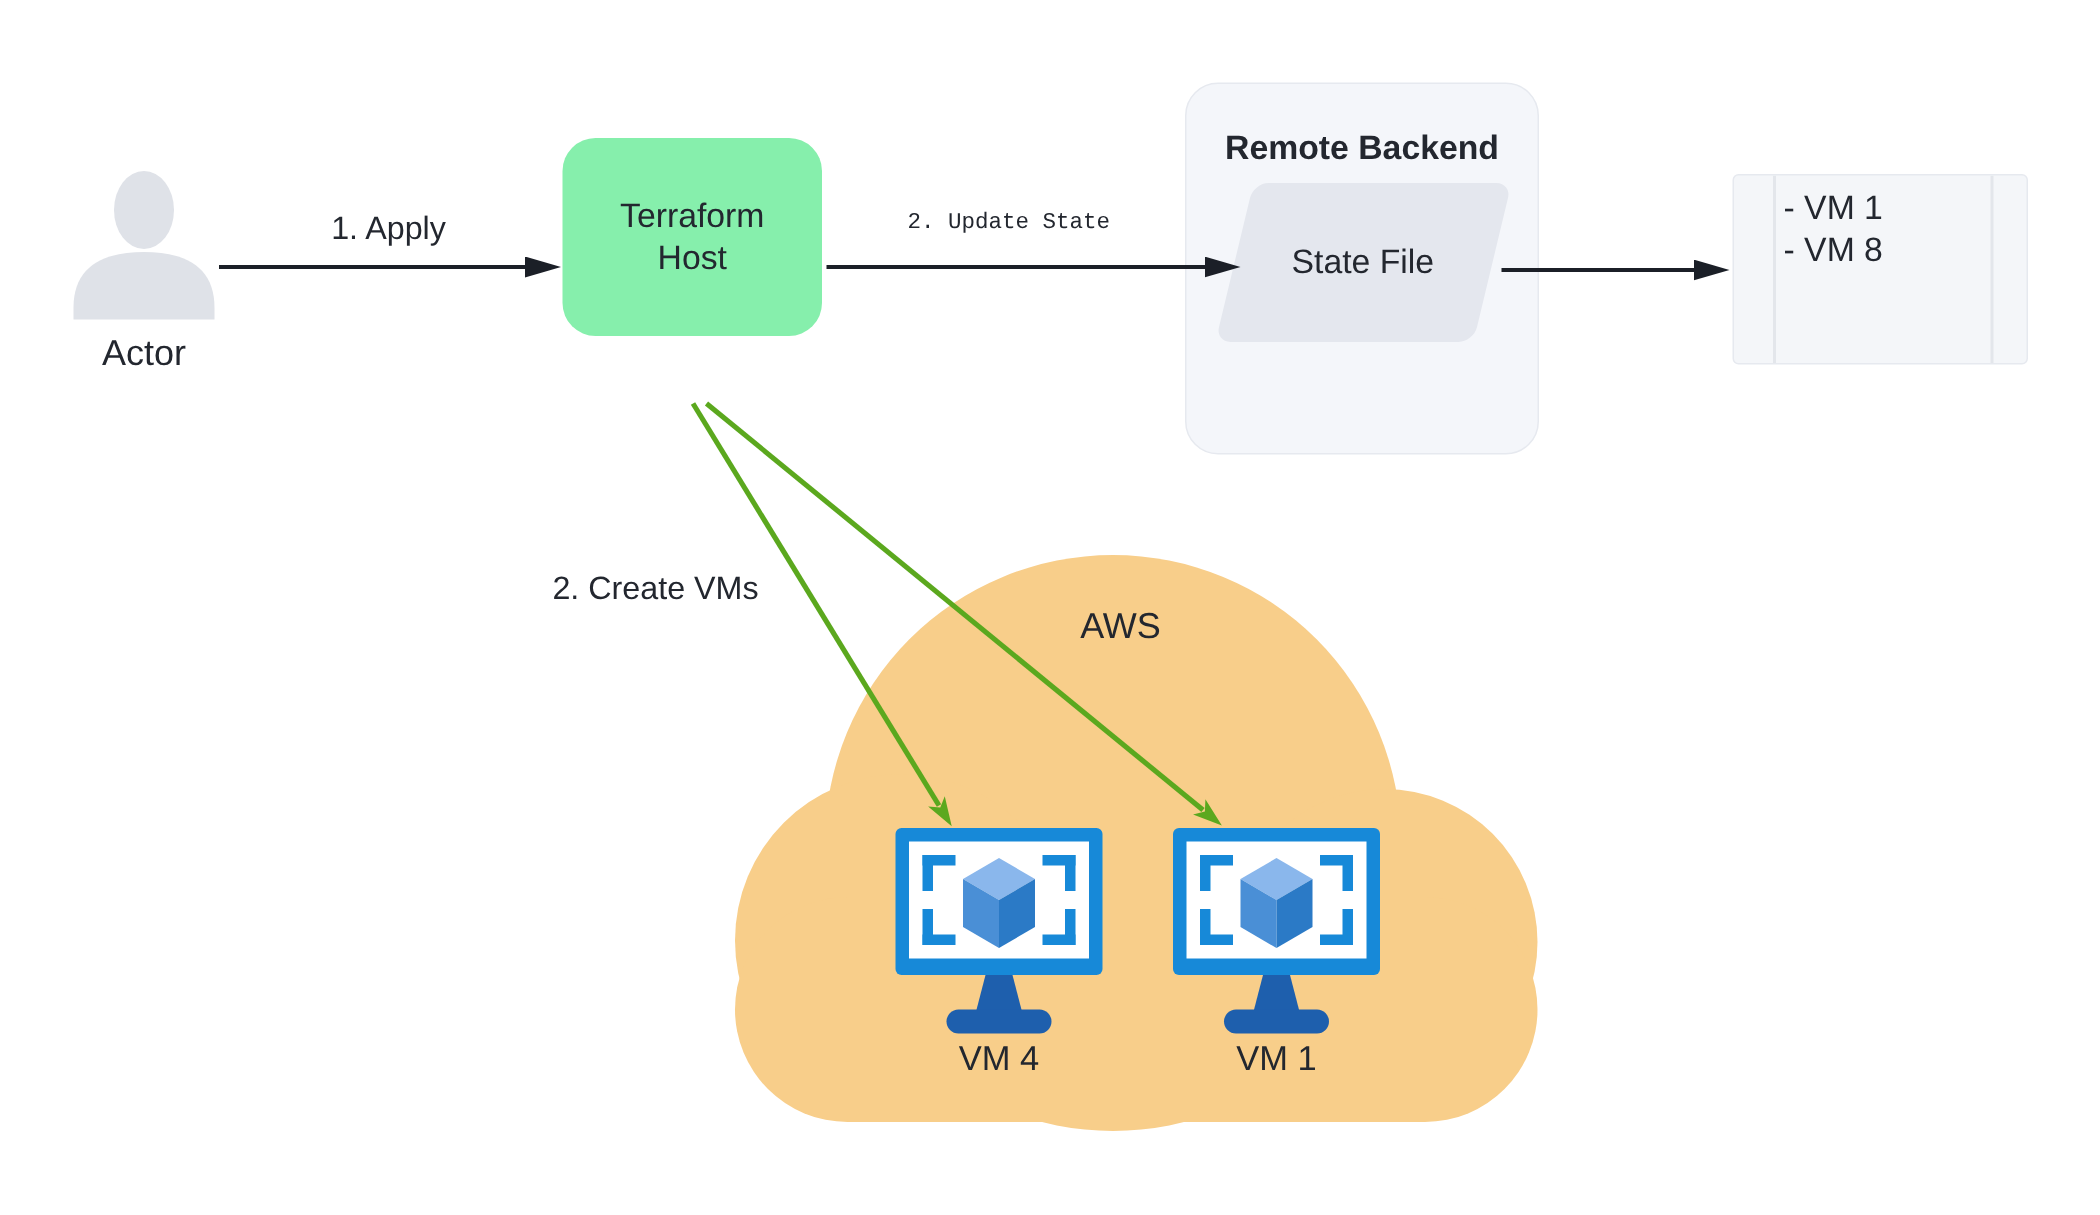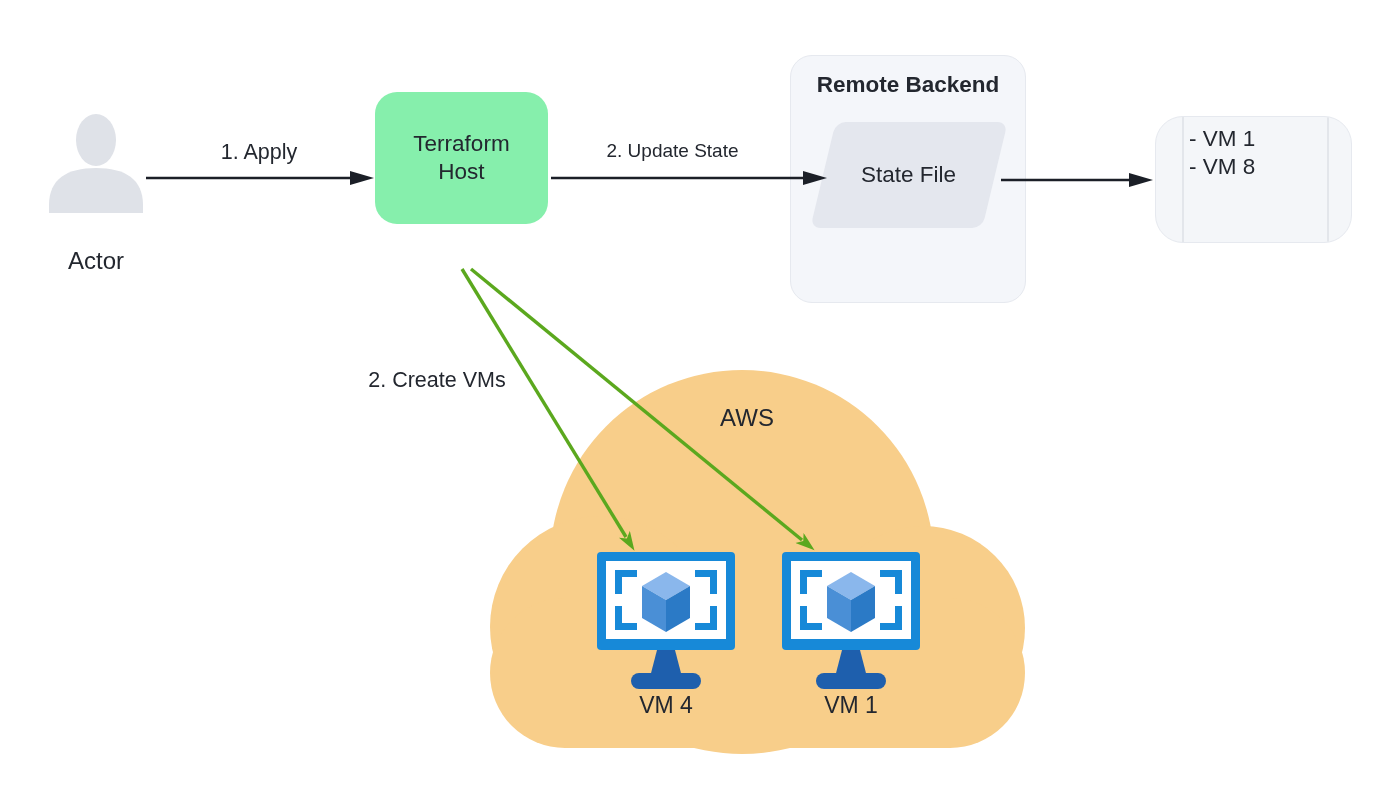--- a/index.html
+++ b/index.html
@@ -14,42 +14,42 @@
     position:absolute;left:375px;top:92px;width:173px;height:132px;
     background:#86efac;border-radius:22px;
     display:flex;align-items:center;justify-content:center;text-align:center;
     font-size:22.5px;line-height:28px;padding:0 14px;box-sizing:border-box;
   }
   .container-box{
     position:absolute;left:790px;top:55px;width:236px;height:248px;
     background:#F4F6FA;border:1.5px solid #E6E9EF;border-radius:22px;box-sizing:border-box;
   }
   .container-title{
-    margin-top:16px;text-align:center;font-size:22.5px;font-weight:600;color:#23272F;
+    margin-top:30px;text-align:center;font-size:22.5px;font-weight:600;color:#23272F;
   }
   .parallelogram{
     position:absolute;left:823px;top:122px;width:172px;height:106px;
     background:#E4E7EE;border-radius:10px;transform:skewX(-13.5deg);
     display:flex;align-items:center;justify-content:center;
   }
   .parallelogram .inner{transform:skewX(13.5deg);font-size:22.5px;color:#23272F;}
   .vm-card{
     position:absolute;left:1155px;top:116px;width:197px;height:127px;
-    background:#F4F6F9;border:1.5px solid #E6E9EF;border-radius:28px;box-sizing:border-box;
+    background:#F4F6F9;border:1.5px solid #E6E9EF;border-radius:4px;box-sizing:border-box;
     overflow:hidden;
   }
   .vm-card .vline{position:absolute;top:0;bottom:0;width:1.5px;background:#E3E6EB;}
   .vm-card .vline.left{left:26px;}
   .vm-card .vline.right{left:171px;}
   .vm-card .content{position:absolute;left:33px;top:8px;font-size:22.5px;line-height:27.5px;}
 
   .lbl-apply{left:200px;top:140px;width:118px;font-size:21.5px;}
-  .lbl-update{left:585px;top:140px;width:175px;font-size:19px;}
-  .lbl-create{left:362px;top:368px;width:150px;font-size:21.5px;}
-  .lbl-actor{left:41px;top:222px;width:110px;font-size:24px;margin-top:25px;}
+  .lbl-update{left:585px;top:140px;width:175px;font-size:15px;font-family:Liberation Mono, monospace;}
+  .lbl-create{left:362px;top:380px;width:150px;font-size:21.5px;}
+  .lbl-actor{left:41px;top:222px;width:110px;font-size:24px;}
   .lbl-aws{left:695px;top:404px;width:104px;font-size:24px;font-weight:500;}
   .lbl-vm1{left:614px;top:692px;width:104px;font-size:23px;}
   .lbl-vm2{left:799px;top:692px;width:104px;font-size:23px;}
   .lbl-watermark{left:595px;top:765px;width:205px;font-size:23px;color:#E3E6EF;}
 </style>
 </head>
 <body>
 
 <div id="canvas">
 

